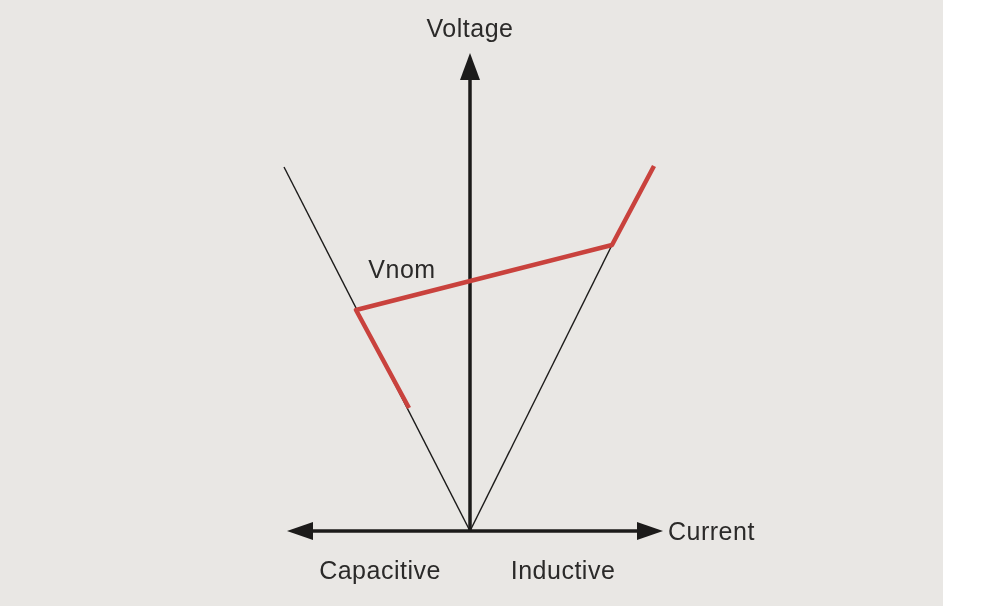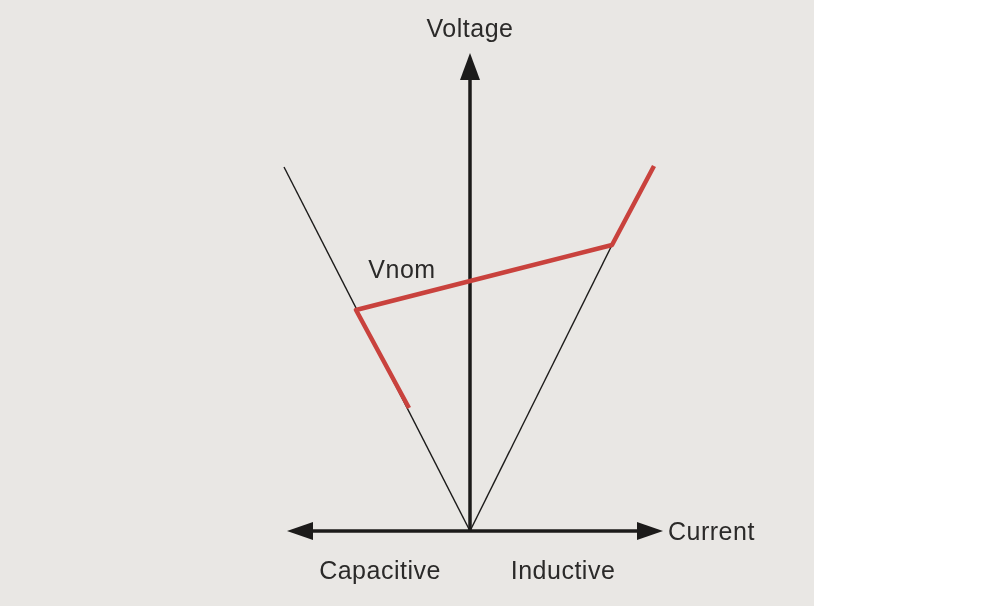--- a/index.html
+++ b/index.html
@@ -1,18 +1,18 @@
 <!DOCTYPE html>
 <html style="--color-background: #e9e7e4; --color-axis: #1c1b1a; --color-thin_line: #1c1b1a; --color-curve: #c9423d; --color-text: #2b2a29;"><head>
 <meta charset="utf-8">
 <style>
   html, body { margin: 0; padding: 0; }
   .stage {
     position: relative;
-    width: 814px;
+    width: 943px;
     height: 606px;
     background: var(--color-background, #e9e7e4);
     overflow: hidden;
     text-align: center;
   }
   svg.diagram { display: block; width: 994px; height: 606px; }
   .axis {
     stroke: var(--color-axis, #1c1b1a);
     stroke-width: 3.5;
     fill: none;

